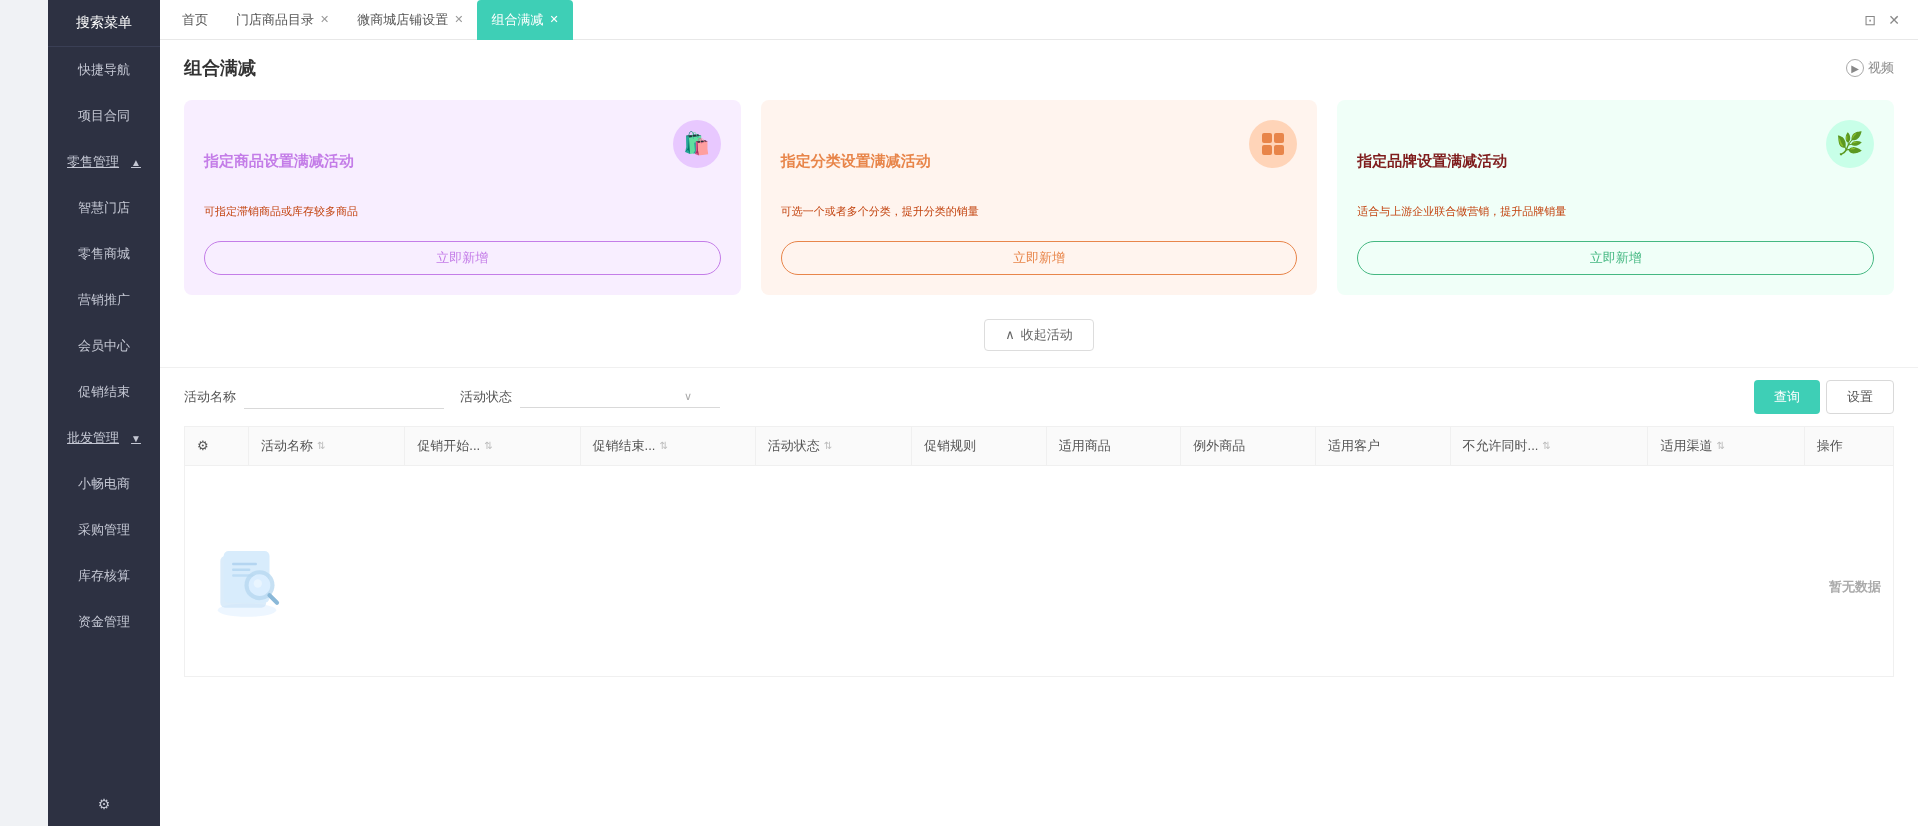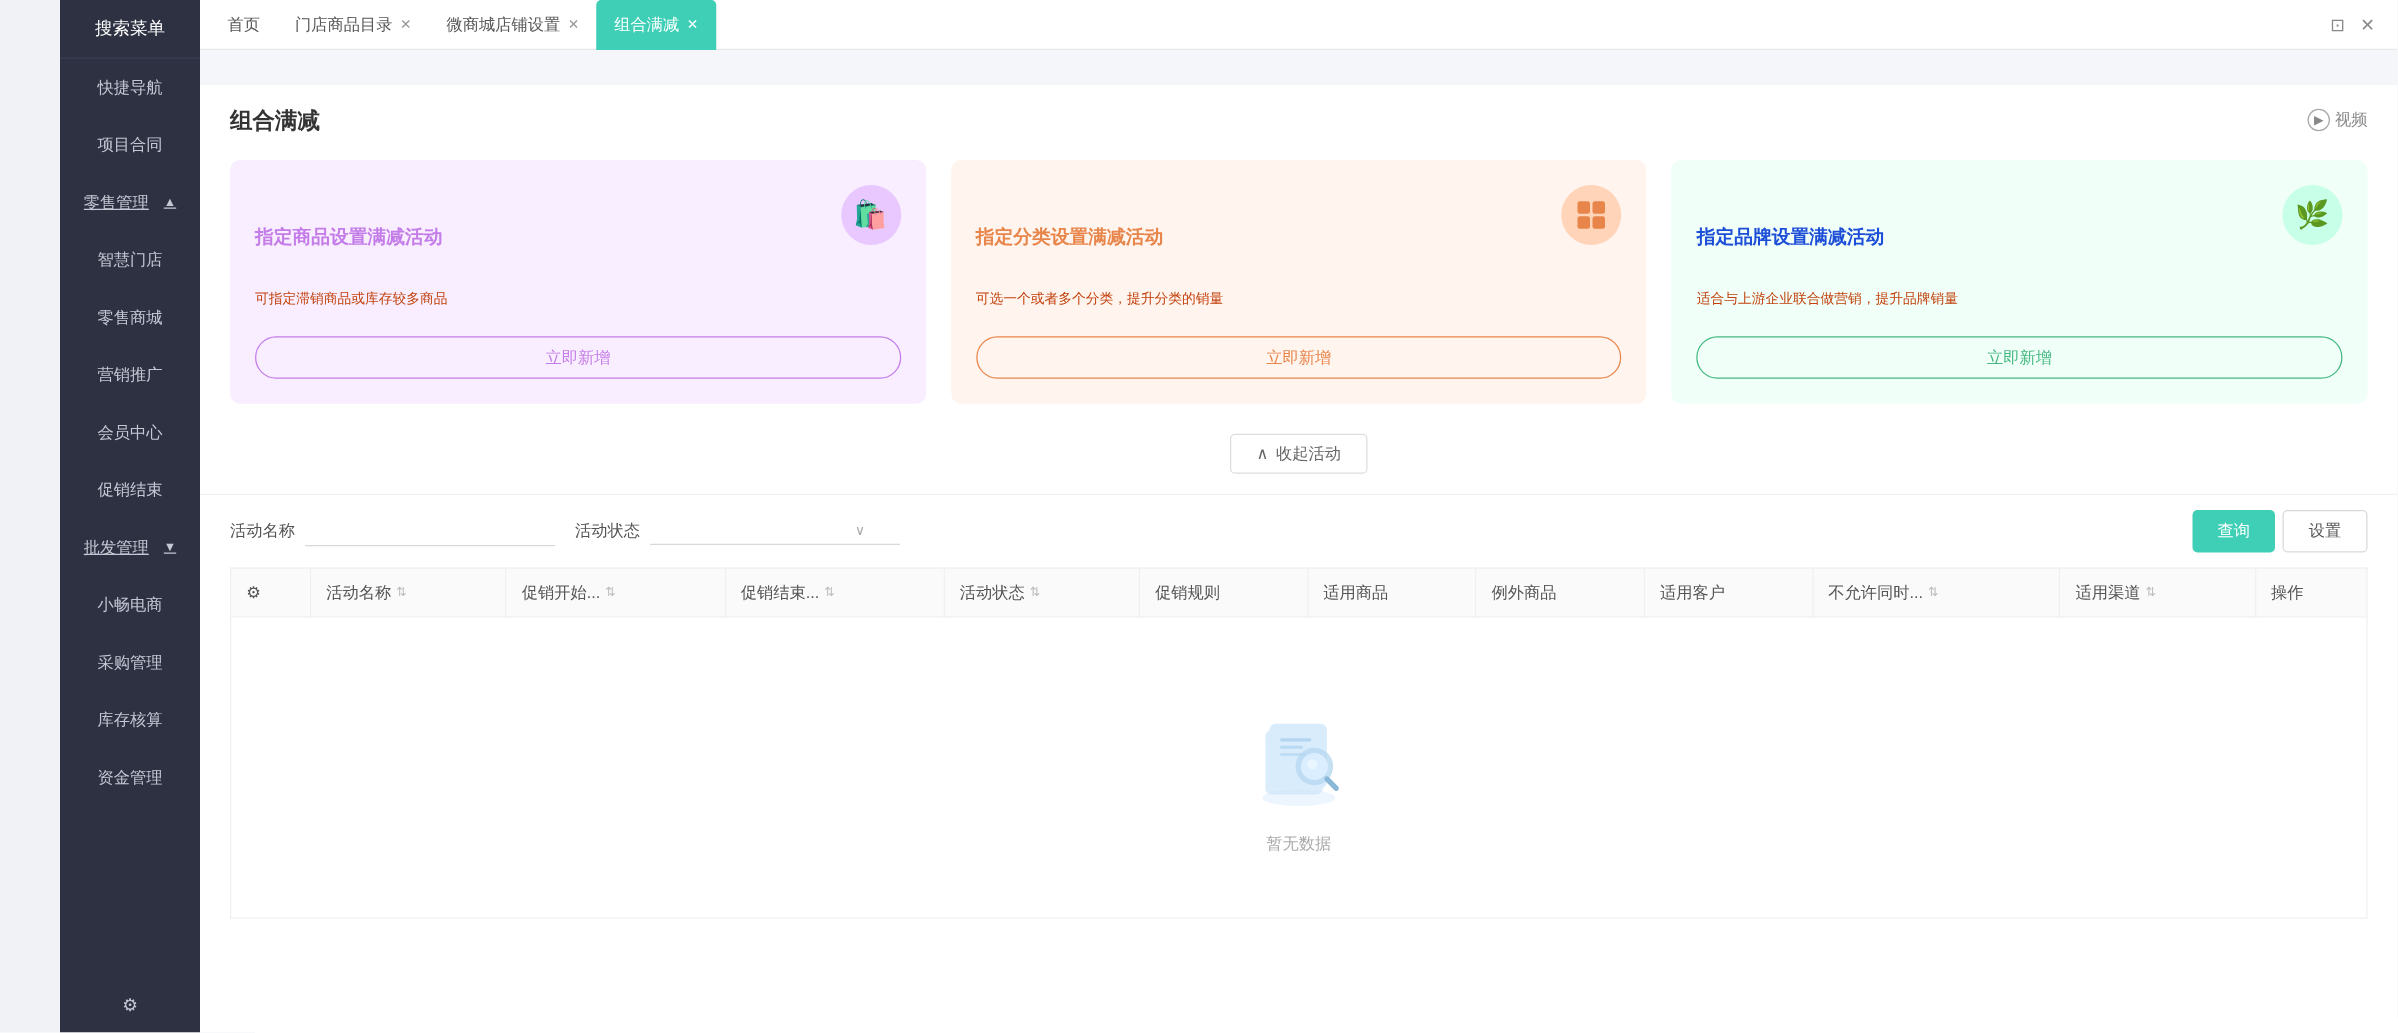--- a/index.html
+++ b/index.html
@@ -42,21 +42,20 @@
       cursor: pointer;
     }
 
     
     .main {
       flex: 1;
       display: flex;
       flex-direction: column;
       background: #f5f6fa;
       overflow: hidden;
-      gap: 28px;
     }
 
     
     .tab-bar {
       display: flex;
       align-items: center;
       background: #fff;
       border-bottom: 1px solid #e8e8e8;
       height: 40px;
       padding: 0 8px;
@@ -122,21 +121,21 @@
     .card-green { background: #f0fff8; }
 
     .card-title {
       font-size: 15px;
       font-weight: 600;
       margin-bottom: 10px;
       margin-top: 32px;
     }
     .card-purple .card-title { color: #c47de8; }
     .card-orange .card-title { color: #e8854a; }
-    .card-green .card-title { color: #1d4ed8; }
+    .card-green .card-title { color: #7f1d1d; }
 
     .card-desc { font-size: 11px; color: #c2410c; line-height: 1.6; margin-bottom: 20px; margin-top: 32px; }
 
     .card-icon {
       position: absolute;
       right: 20px;
       top: 20px;
       width: 48px;
       height: 48px;
       border-radius: 50%;
@@ -256,24 +255,24 @@
     .data-table td {
       border: 1px solid #f0f0f0;
       padding: 10px 12px;
     }
     .th-sort { display: inline-flex; align-items: center; gap: 4px; cursor: pointer; }
     .sort-icon { font-size: 10px; color: #bbb; }
 
     
     .empty-state {
       display: flex;
-      flex-direction: column;
       align-items: center;
       justify-content: space-between;
       padding: 60px 0 40px;
+      font-weight: bold;
     }
     .empty-text { color: #aaa; font-size: 13px; margin-top: 12px; }
 
     
     .empty-svg { width: 100px; height: 90px; }
   </style>
 </head>
 <body>
 
 <div class="sidebar">

